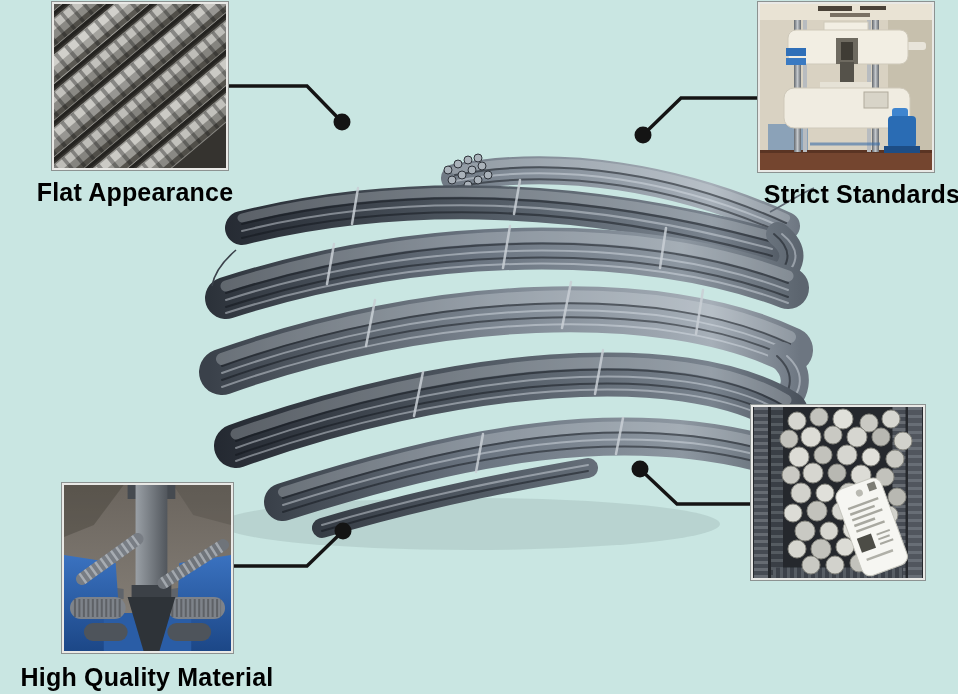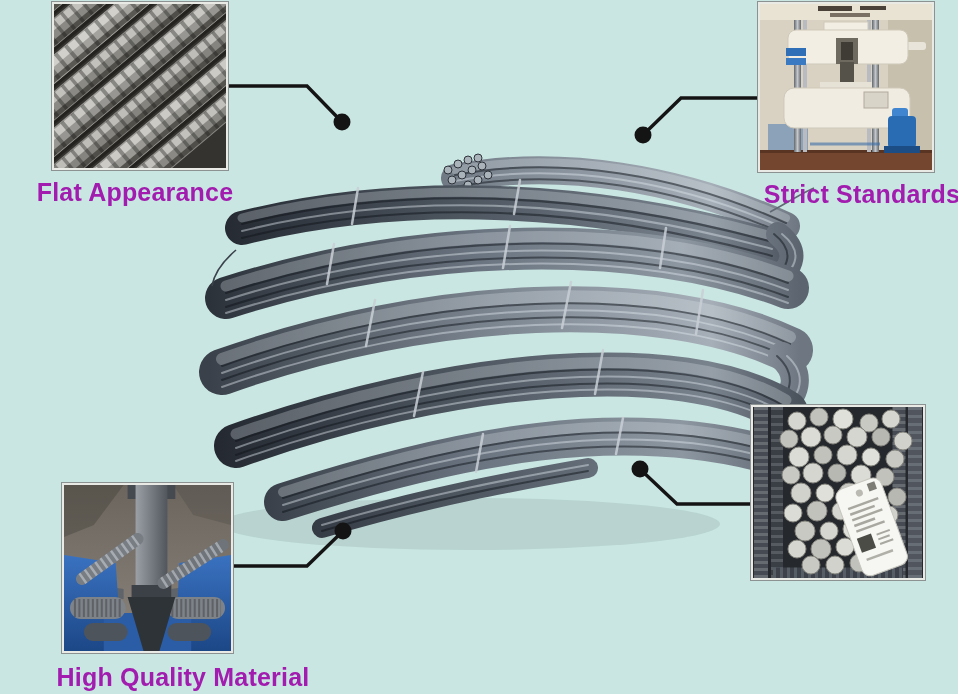--- a/index.html
+++ b/index.html
@@ -13,25 +13,25 @@
     position:absolute;box-sizing:border-box;z-index:2;
     border:2px solid #e9e9e6;outline:1px solid #8c9291;background:#555;overflow:hidden;
   }
   .card svg{display:block;width:100%;height:100%;}
   .card-tl{left:52px;top:2px;width:176px;height:168px;}
   .card-tr{left:758px;top:2px;width:176px;height:170px;}
   .card-bl{left:62px;top:483px;width:171px;height:170px;}
   .card-br{left:751px;top:405px;width:174px;height:175px;}
   .feature-label{
     position:absolute;z-index:3;text-align:center;
-    font-weight:700;font-size:25px;line-height:1.1;color:#a21caf;letter-spacing:.2px;
+    font-weight:700;font-size:25px;line-height:1.1;color:#000000;letter-spacing:.2px;
   }
   .lbl-tl{left:30px;top:179px;width:210px;}
   .lbl-tr{left:756px;top:181px;width:212px;}
-  .lbl-bl{left:15px;top:664px;width:264px;margin-left:36px;}
+  .lbl-bl{left:15px;top:664px;width:264px;}
   .lbl-br{left:738px;top:590px;width:216px;}
   
   .s{fill:none;stroke-linecap:round;}
   .t1{stroke:rgba(225,232,238,.28);}
   .t2{stroke:rgba(16,20,26,.5);}
   .t3{stroke:rgba(222,228,234,.45);}
   .tie{stroke:#c9cfd5;stroke-width:2.5;opacity:.85;stroke-linecap:round;}
   .conn{stroke:#141414;stroke-width:3.4;fill:none;}
   .dot{fill:#141414;stroke:none;}
 </style>

